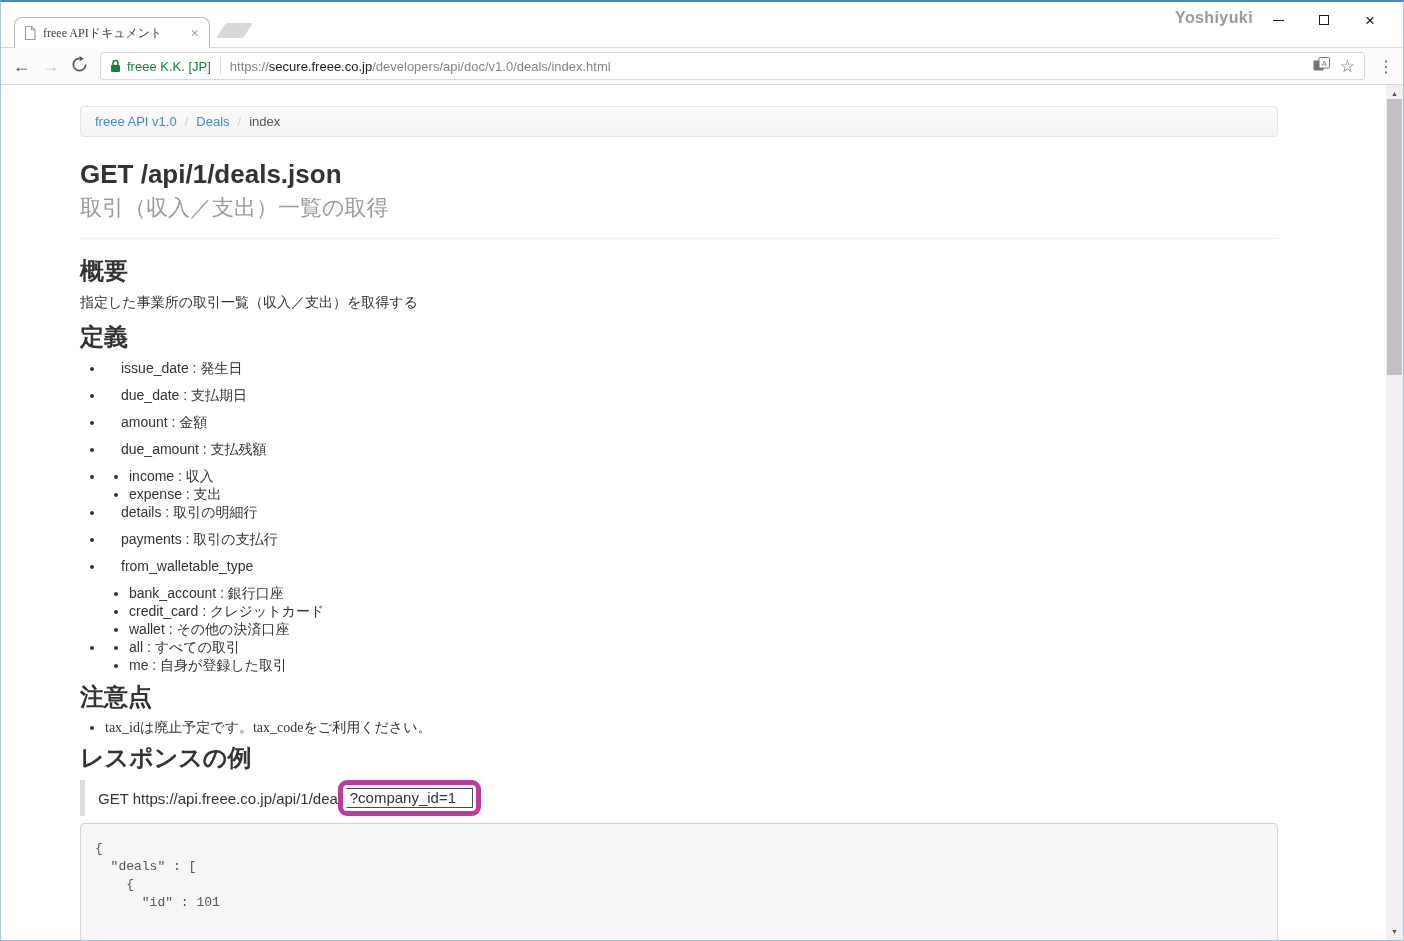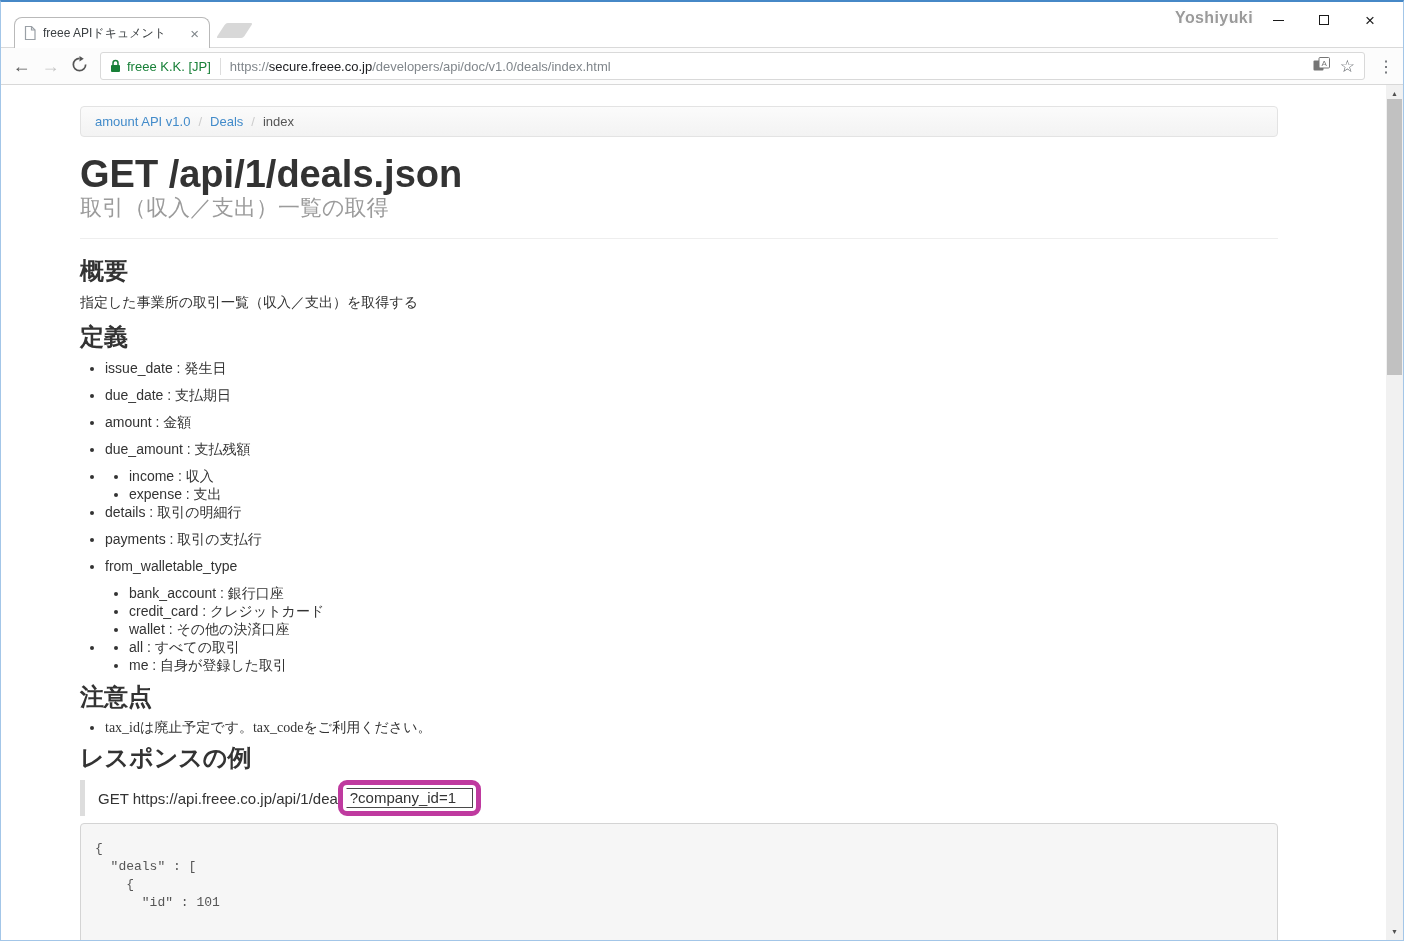--- a/index.html
+++ b/index.html
@@ -6,21 +6,21 @@
   html,body { margin:0; padding:0; width:1404px; height:941px; overflow:hidden;
               font-family:"Liberation Sans", sans-serif; background:#fff; }
 
   .window { position:absolute; inset:0; background:#fff; display:flex; flex-direction:column;
             border:1px solid #a3c6e8; border-top:2px solid #4688c7; }
 
   
   .titlebar { height:45px; position:relative; background:#fff; flex:none; }
   .tab { position:absolute; left:13px; top:15px; width:196px; height:31px; background:#fff;
          border:1px solid #b9b9b9; border-bottom:none; border-radius:8px 8px 0 0;
-         display:flex; align-items:center; padding:0 8px; z-index:3; }
+         display:flex; align-items:center; padding:0 8px; z-index:3;font-family:Liberation Serif, serif; }
   .favicon { width:14px; height:16px; flex:none; }
   .tab-title { font-size:12px; color:#3c4043; margin:0 6px; flex:1; white-space:nowrap; overflow:hidden; }
   .tab-close { font-size:15px; color:#80868b; line-height:1; padding:0 2px; cursor:default; }
   .newtab-btn { position:absolute; left:220px; top:21px; width:27px; height:15px; background:#d8d8d8;
                 transform:skewX(-33deg); border-radius:2px; }
   .profile-name { position:absolute; right:150px; top:7px; font-size:16px; font-weight:bold;
                   color:#9a9a9a; letter-spacing:.4px;
                   text-shadow:-1px 0 #fff, 1px 0 #fff, 0 1px #fff, 0 -1px #fff, 0 0 2px #cfcfcf; }
   .caption-buttons { position:absolute; right:10px; top:5px; display:flex; align-items:center; }
   .cap { width:46px; height:26px; display:flex; align-items:center; justify-content:center; }
@@ -56,32 +56,32 @@
 
   .page { position:absolute; inset:0 17px 0 0; overflow:hidden; padding:21px 0 0 79px; color:#333; }
   .container { width:1198px; }
 
   .breadcrumb { width:1198px; background:linear-gradient(#fbfbfb,#f3f3f3); border:1px solid #e3e3e3;
                 border-radius:4px; padding:7px 14px; font-size:13px; }
   .crumb-link { color:#428bca; text-decoration:none; }
   .crumb-sep { color:#ccc; margin:0 8px; }
   .crumb-current { color:#555; }
 
-  .api-title { font-size:38px; line-height:34px; font-weight:bold; color:#333; margin:20px 0 4px; }
+  .api-title { font-size:26px; line-height:34px; font-weight:bold; color:#333; margin:20px 0 4px; }
   .api-subtitle { font-size:22px; line-height:26px; color:#9b9b9b; margin:0; font-weight:normal; }
   .divider { border:none; border-top:1px solid #eee; margin:17px 0 18px; width:1198px; }
 
   h2.sec { font-size:24px; line-height:28px; font-weight:bold; color:#333; margin:0 0 8px; }
   h2.sec-notes { margin-top:9px; }
   h2.sec-response { margin-top:7px; }
   .body-text { font-size:14px; line-height:18px; margin:0 0 12px; }
 
   ul.def { margin:0; padding-left:25px; font-size:14px; line-height:18px; color:#333; }
   ul.def li { margin:0; }
-  ul.def p.lt { margin:0 0 9px; }
+  ul.def p.lt { margin:0 16px 9px; }
   ul.def ul { margin:0; padding-left:24px; list-style:disc; }
   ul.def ul li { margin:0; }
   ul.notes { margin:0; padding-left:25px; font-size:14px; line-height:18px;font-family:Liberation Serif, serif; }
 
   .request { margin:4px 0 0; height:36px; border-left:5px solid #ddd; padding:0 0 0 13px;
              font-size:15px; color:#333; display:flex; align-items:center; white-space:nowrap; }
   .annotation { display:inline-block; border:5px solid #bf3a9f; border-radius:9px; background:#fff;
                 padding:3px 3px; margin-left:-11px; }
   .annotation-inner { display:inline-block; border:1px solid #4a4a4a; border-left-color:#fff;
                       background:#fff; padding:0 16px 1px 3px; font-size:15px; color:#333; }
@@ -153,21 +153,21 @@
     </div>
     <div class="menu-dots">⋮</div>
   </div>
 
   <div class="content">
 
     <div class="page">
       <div class="container">
 
         <div class="breadcrumb">
-          <a href="#" class="crumb-link">amount API v1.0</a><span class="crumb-sep">/</span><a href="#" class="crumb-link">Deals</a><span class="crumb-sep">/</span><span class="crumb-current">index</span>
+          <a href="#" class="crumb-link">freee API v1.0</a><span class="crumb-sep">/</span><a href="#" class="crumb-link">Deals</a><span class="crumb-sep">/</span><span class="crumb-current">index</span>
         </div>
 
         <h1 class="api-title">GET /api/1/deals.json</h1>
         <h2 class="api-subtitle">取引（収入／支出）一覧の取得</h2>
         <hr class="divider">
 
         <h2 class="sec">概要</h2>
         <p class="body-text">指定した事業所の取引一覧（収入／支出）を取得する</p>
 
         <h2 class="sec">定義</h2>

